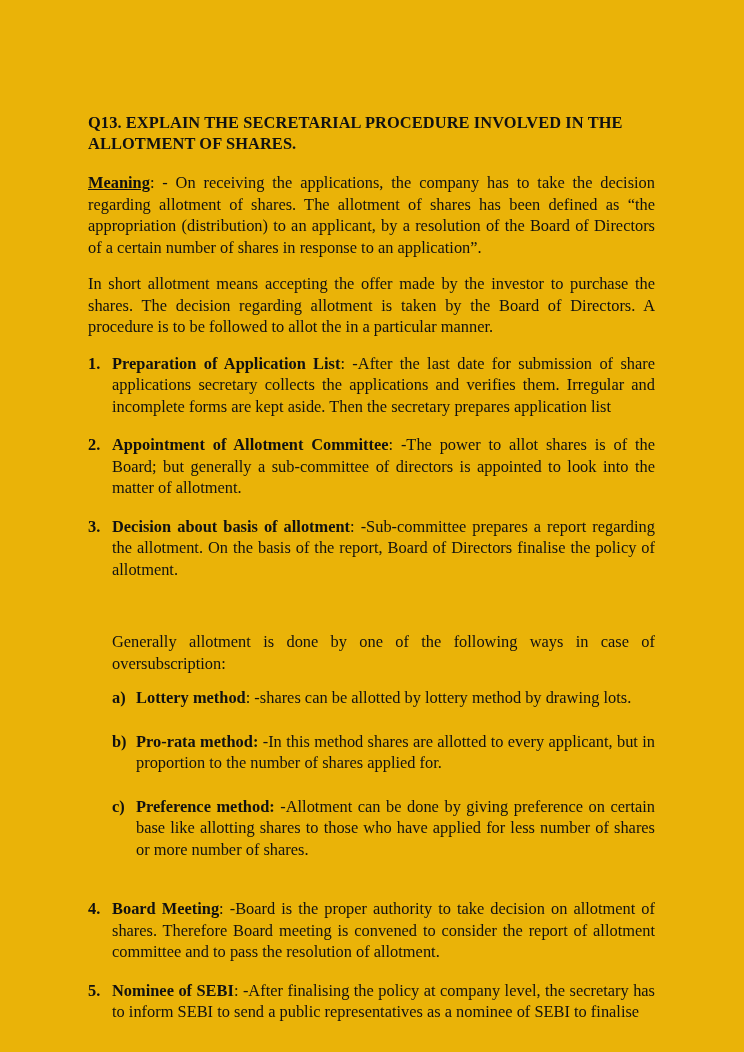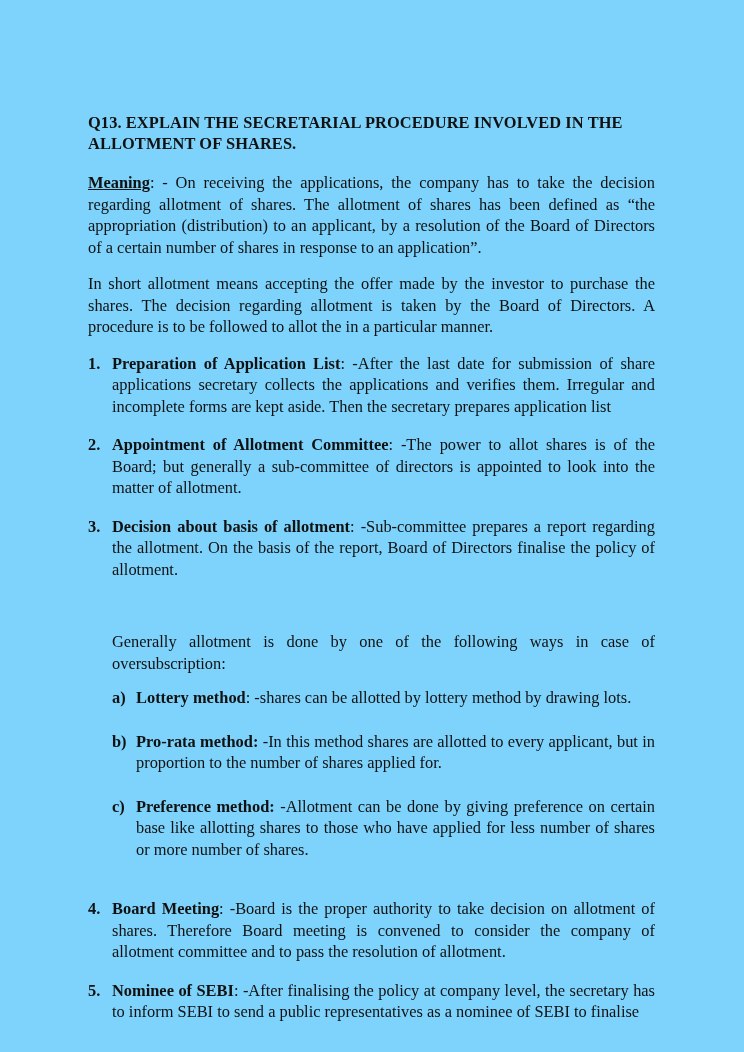--- a/index.html
+++ b/index.html
@@ -16,21 +16,21 @@
     font-family: "Liberation Serif", "DejaVu Serif", serif;
     color: #111111;
     -webkit-font-smoothing: antialiased;
   }
 
   .page {
     position: absolute;
     left: 0; top: 0;
     width: 744px;
     height: 1052px;
-    background: #7dd3fc;
+    background: #eab308;
   }
 
   .content {
     position: absolute;
     left: 88px;
     top: 112px;
     width: 567px;
   }
 
   
@@ -178,21 +178,21 @@
       </li>
       <li>
         <span class="marker">c)</span><span class="hd">Preference method:</span><span> -Allotment can be done by giving preference on certain base like allotting shares to those who have applied for less number of shares or more number of shares.</span>
       </li>
     </ol>
 
     <div class="tail-gap"></div>
 
     <ol class="numlist">
       <li>
-        <span class="marker">4.</span><span class="hd">Board Meeting</span><span>: -Board is the proper authority to take decision on allotment of shares. Therefore Board meeting is convened to consider the company of allotment committee and to pass the resolution of allotment.</span>
+        <span class="marker">4.</span><span class="hd">Board Meeting</span><span>: -Board is the proper authority to take decision on allotment of shares. Therefore Board meeting is convened to consider the report of allotment committee and to pass the resolution of allotment.</span>
       </li>
       <li>
         <span class="marker">5.</span><span class="hd">Nominee of SEBI</span><span>: -After finalising the policy at company level, the secretary has to inform SEBI to send a public representatives as a nominee of SEBI to finalise</span>
       </li>
     </ol>
 
   </div>
 </div>
 
 </body></html>

